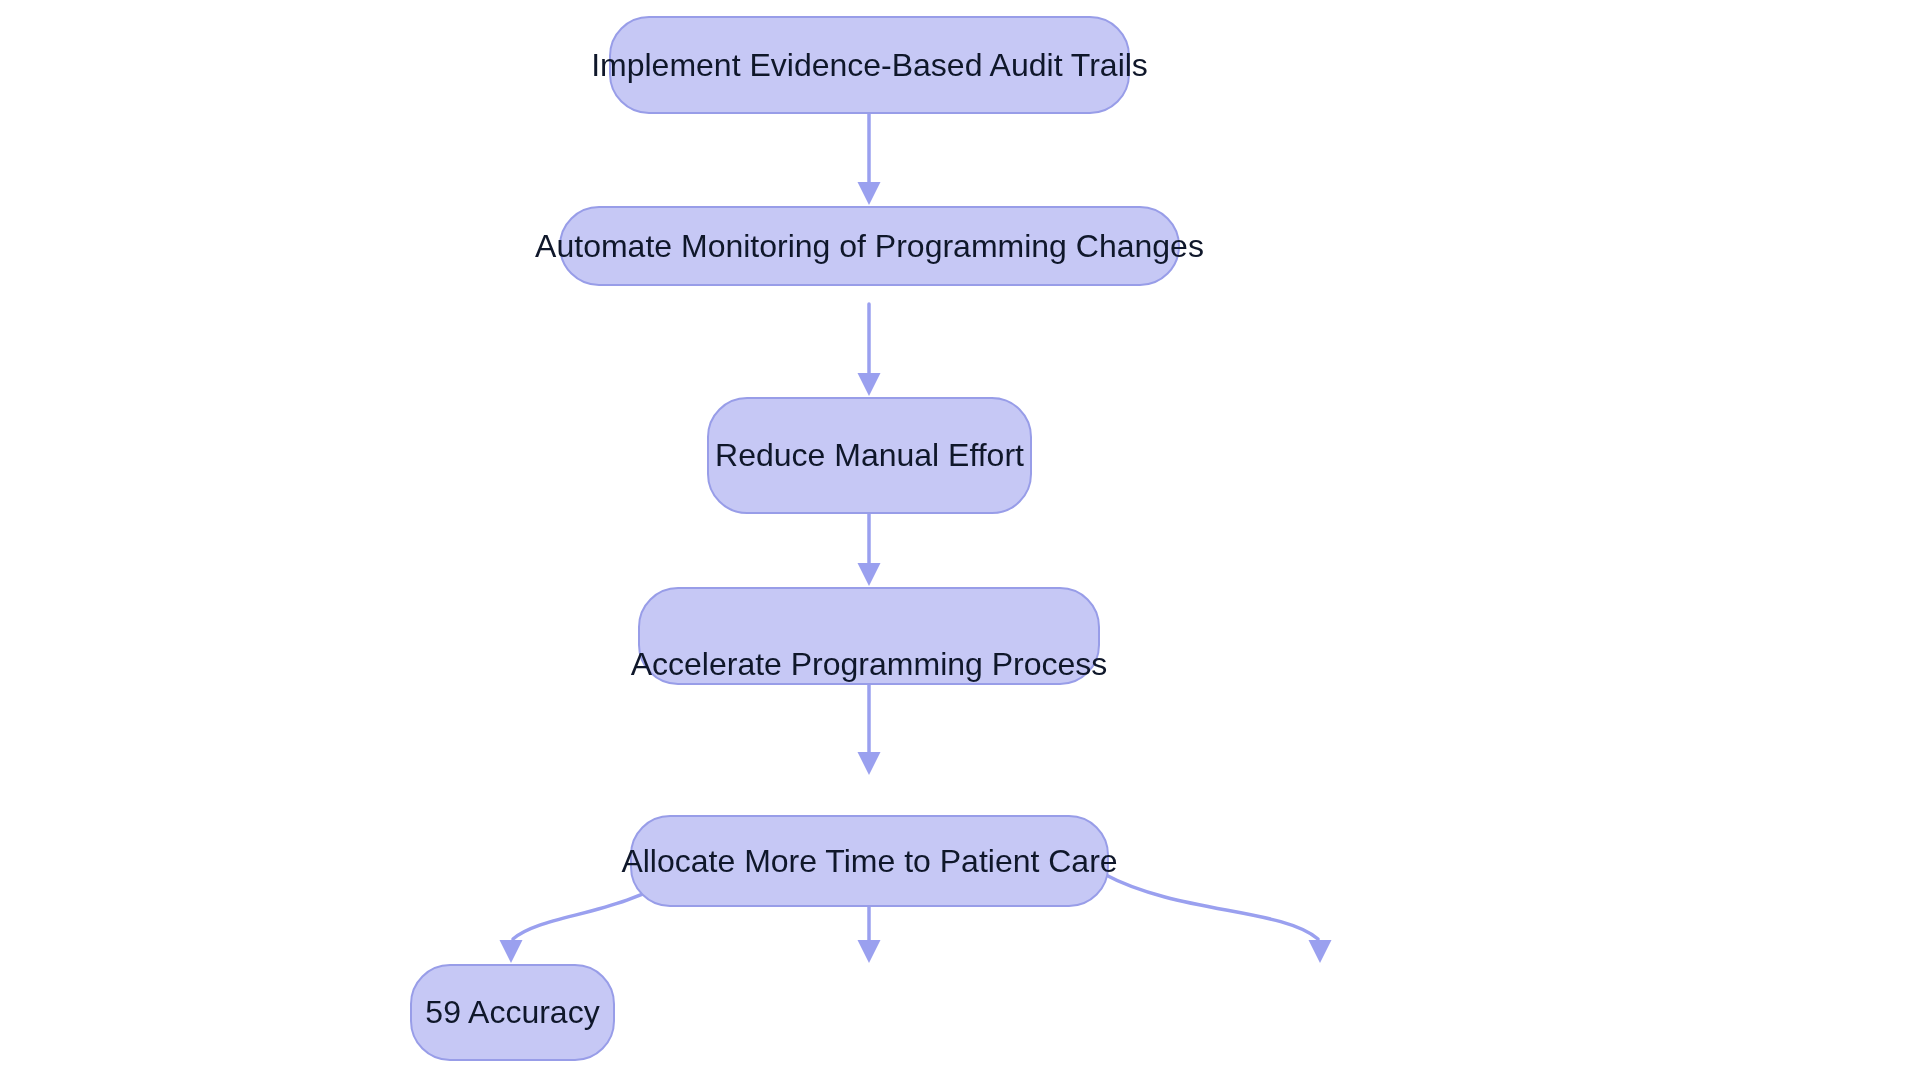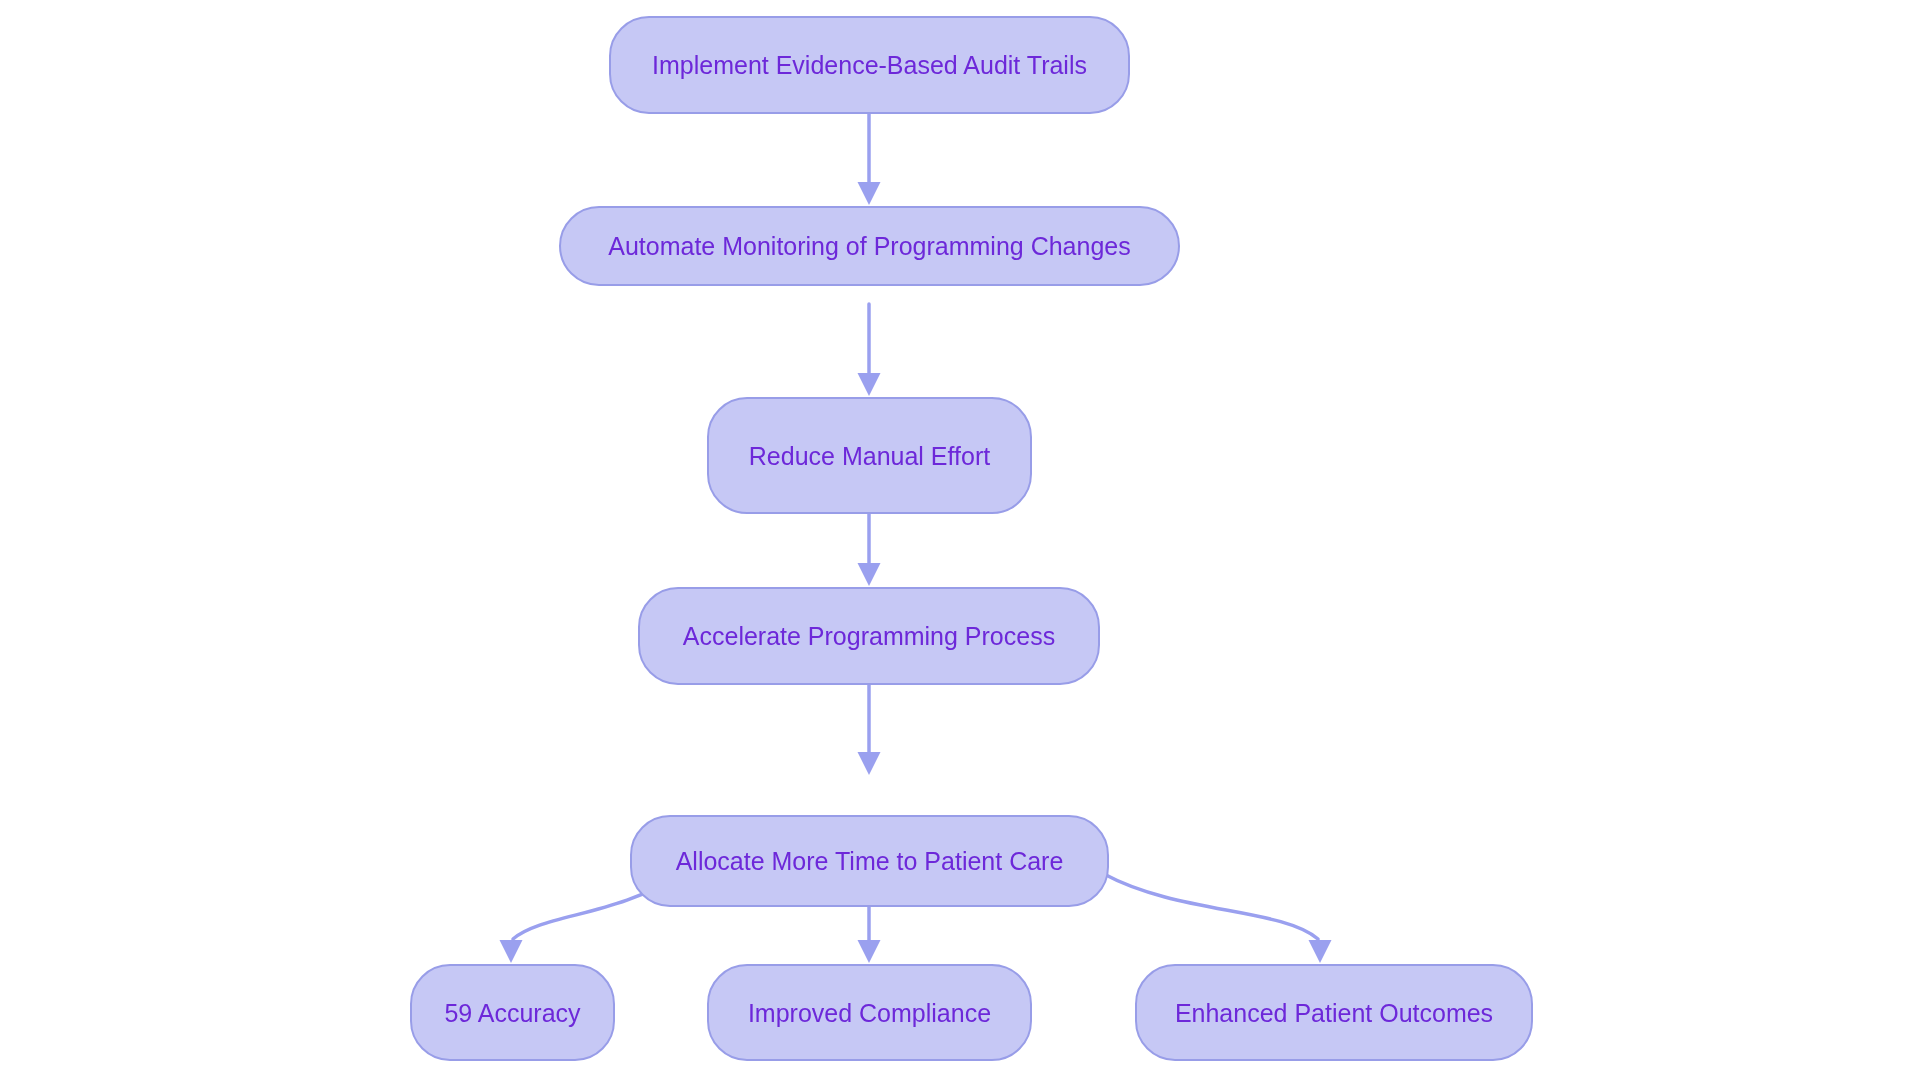--- a/index.html
+++ b/index.html
@@ -21,31 +21,31 @@
     pointer-events: none;
   }
   .flow-node {
     position: absolute;
     display: flex;
     align-items: center;
     justify-content: center;
     background: #c6c8f5;
     border: 2px solid #989de8;
     border-radius: 40px;
-    color: #6d28d9;
-    font-size: 25px;
+    color: #0f172a;
+    font-size: 32px;
     line-height: 1.2;
     white-space: nowrap;
     text-align: center;
   }
   
   .n1 { left: 609px;  top: 16px;  width: 521px; height: 98px; }
   .n2 { left: 559px;  top: 206px; width: 621px; height: 80px; }
   .n3 { left: 707px;  top: 397px; width: 325px; height: 117px; text-align: right; }
-  .n4 { left: 638px;  top: 587px; width: 462px; height: 98px; }
+  .n4 { left: 638px;  top: 587px; width: 462px; height: 98px; align-items: flex-end; }
   .n5 { left: 630px;  top: 776px; width: 479px; height: 92px; margin-top: 39px; }
   .n6 { left: 410px;  top: 964px; width: 205px; height: 97px; }
   .n7 { left: 707px;  top: 964px; width: 325px; height: 97px; }
   .n8 { left: 1135px; top: 964px; width: 398px; height: 97px; }
 
   .edge-line  { stroke: #9aa0ef; stroke-width: 3.5; fill: none; stroke-linecap: round; }
   .edge-head  { fill: #9aa0ef; stroke: none; }
 </style>
 </head>
 <body>
@@ -108,21 +108,15 @@
   </div>
 
   <div class="flow-node n5">
     <span>Allocate More Time to Patient Care</span>
   </div>
 
   <div class="flow-node n6">
     <span>59 Accuracy</span>
   </div>
 
-  <div class="flow-node n7">
-    <span>Improved Compliance</span>
-  </div>
 
-  <div class="flow-node n8">
-    <span>Enhanced Patient Outcomes</span>
-  </div>
 
 </div>
 
 </body></html>

